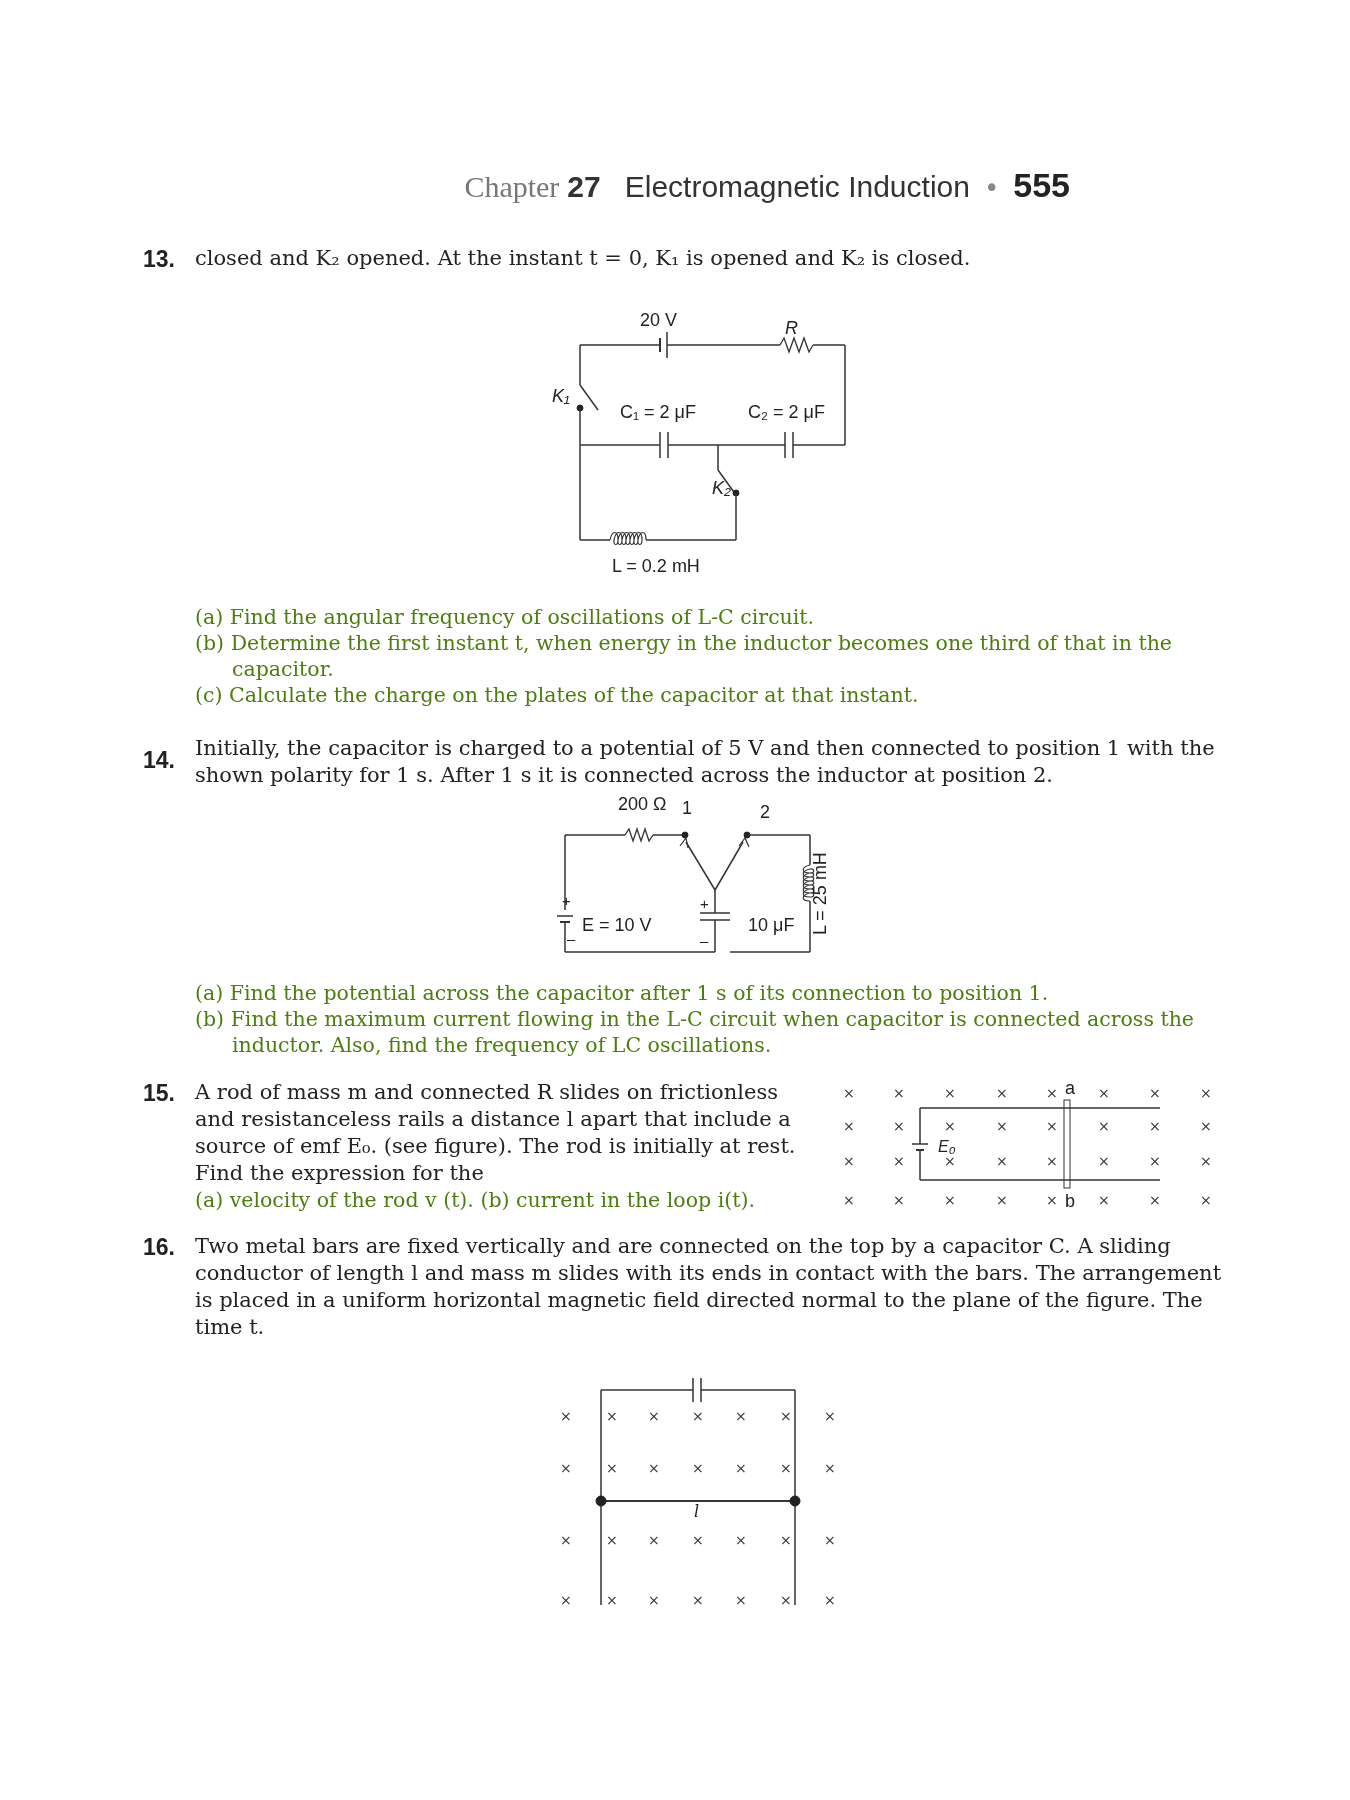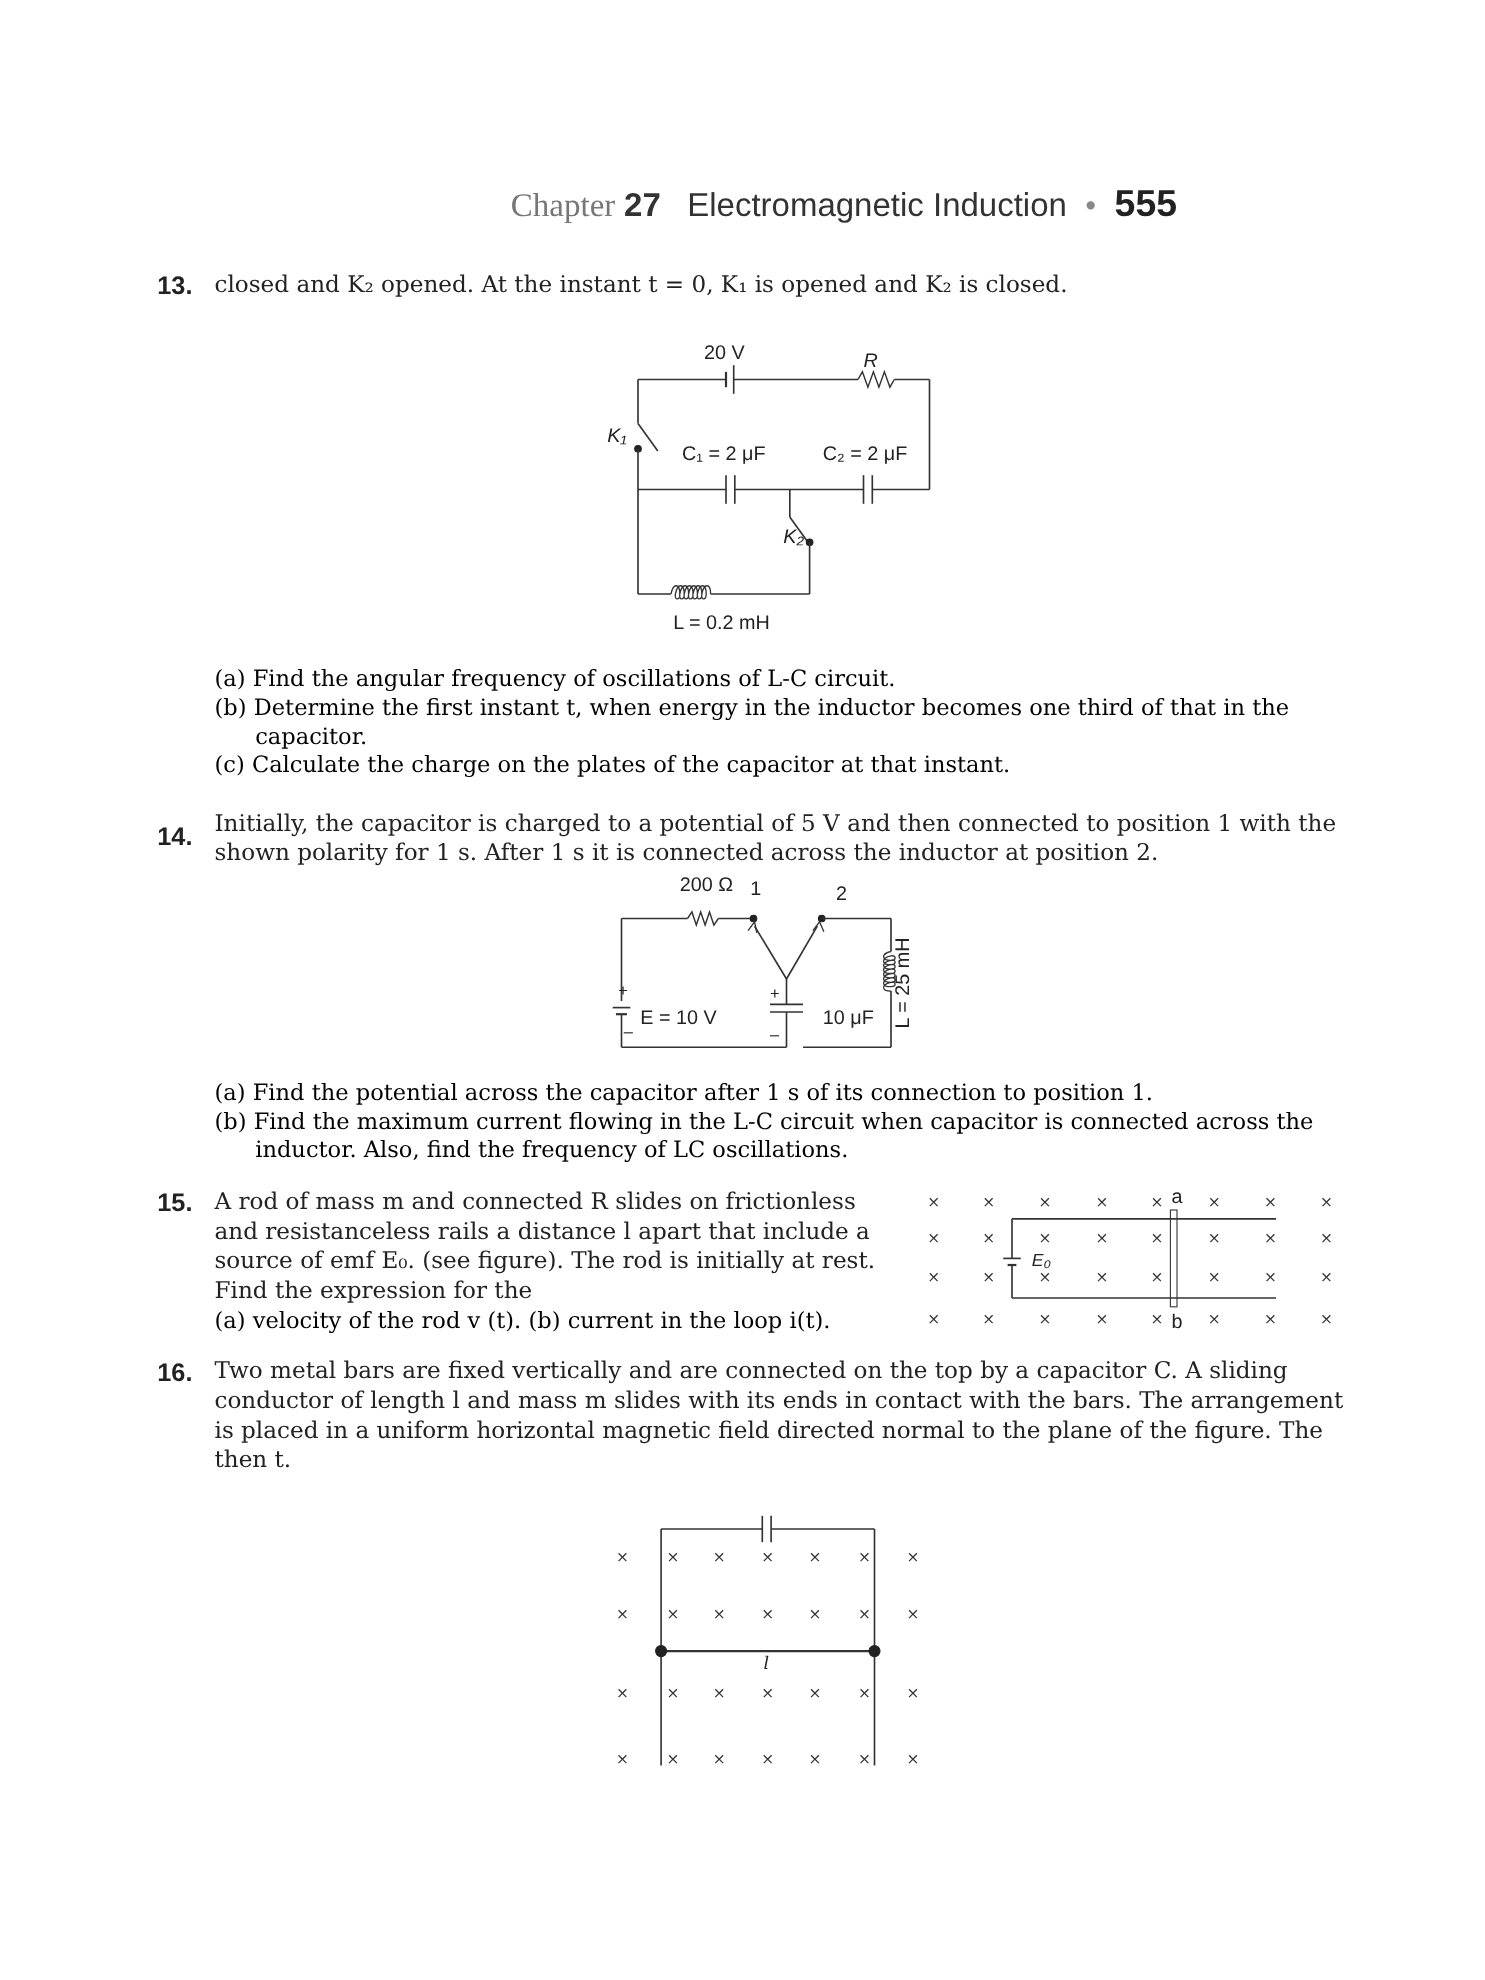--- a/index.html
+++ b/index.html
@@ -9,21 +9,21 @@
   .running-head { position: absolute; top: 166px; right: 280px; white-space: nowrap; display: flex; align-items: baseline; }
   .rh-chapter { font-family: "Liberation Serif", serif; font-size: 30px; color: #777; }
   .rh-num { font-family: "Liberation Sans", sans-serif; font-size: 30px; font-weight: bold; color: #333; margin-left: 8px; }
   .rh-title { font-family: "Liberation Sans", sans-serif; font-size: 30px; color: #333; margin-left: 24px; }
   .rh-dot { font-size: 26px; color: #888; margin: 0 14px; font-family: "DejaVu Sans", sans-serif; }
   .rh-page { font-family: "Liberation Sans", sans-serif; font-size: 34px; font-weight: bold; color: #222; }
 
   .qnum { position: absolute; font-family: "Liberation Sans", sans-serif; font-weight: bold; font-size: 23px; color: #222; }
   .qtext { position: absolute; font-family: "DejaVu Serif", serif; font-size: 21px; line-height: 27px; color: #222; text-align: justify; }
   .qtext .ln { display: block; white-space: nowrap; }
-  .sub { position: absolute; font-family: "DejaVu Serif", serif; font-size: 20.5px; line-height: 26px; color: #000000; }
+  .sub { position: absolute; font-family: "DejaVu Serif", serif; font-size: 20.5px; line-height: 26px; color: #4d7c0f; }
   .sub .ln { display: block; white-space: nowrap; }
 
   .lbl { position: absolute; font-family: "Liberation Sans", sans-serif; font-size: 18px; color: #222; white-space: nowrap; }
   svg.fig { position: absolute; overflow: visible; }
   svg.fig line, svg.fig polyline, svg.fig path, svg.fig rect { stroke: #333; fill: none; }
   .cross { position: absolute; font-family: "DejaVu Sans", sans-serif; font-size: 14px; color: #333; }
 </style>
 </head>
 <body>
 
@@ -207,21 +207,21 @@
   <div class="cross" style="left:1098px; top:1192px;">×</div>
   <div class="cross" style="left:1149px; top:1192px;">×</div>
   <div class="cross" style="left:1200px; top:1192px;">×</div>
 </div>
 
 <div class="qnum" style="left:143px; top:1234px;">16.</div>
 <div class="qtext" style="left:195px; top:1233px;">
   <span class="ln">Two metal bars are fixed vertically and are connected on the top by a capacitor C. A sliding</span>
   <span class="ln">conductor of length l and mass m slides with its ends in contact with the bars. The arrangement</span>
   <span class="ln">is placed in a uniform horizontal magnetic field directed normal to the plane of the figure. The</span>
-  <span class="ln">then t.</span>
+  <span class="ln">time t.</span>
 </div>
 
 <div>
   <svg class="fig" style="left:595px; top:1370px;" width="210" height="240">
     <line x1="6" y1="20" x2="6" y2="235" stroke-width="1.5"></line>
     <line x1="200" y1="20" x2="200" y2="235" stroke-width="1.5"></line>
     <line x1="6" y1="20" x2="98" y2="20" stroke-width="1.5"></line>
     <line x1="98" y1="8" x2="98" y2="32" stroke-width="1.5"></line>
     <line x1="106" y1="8" x2="106" y2="32" stroke-width="1.5"></line>
     <line x1="106" y1="20" x2="200" y2="20" stroke-width="1.5"></line>

